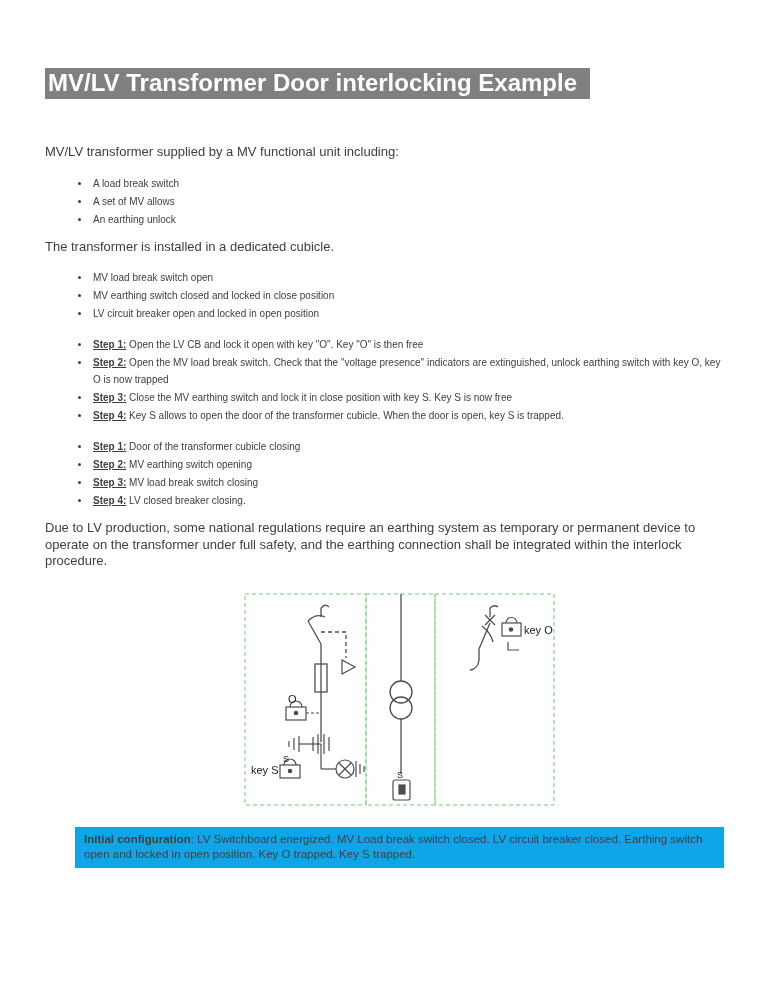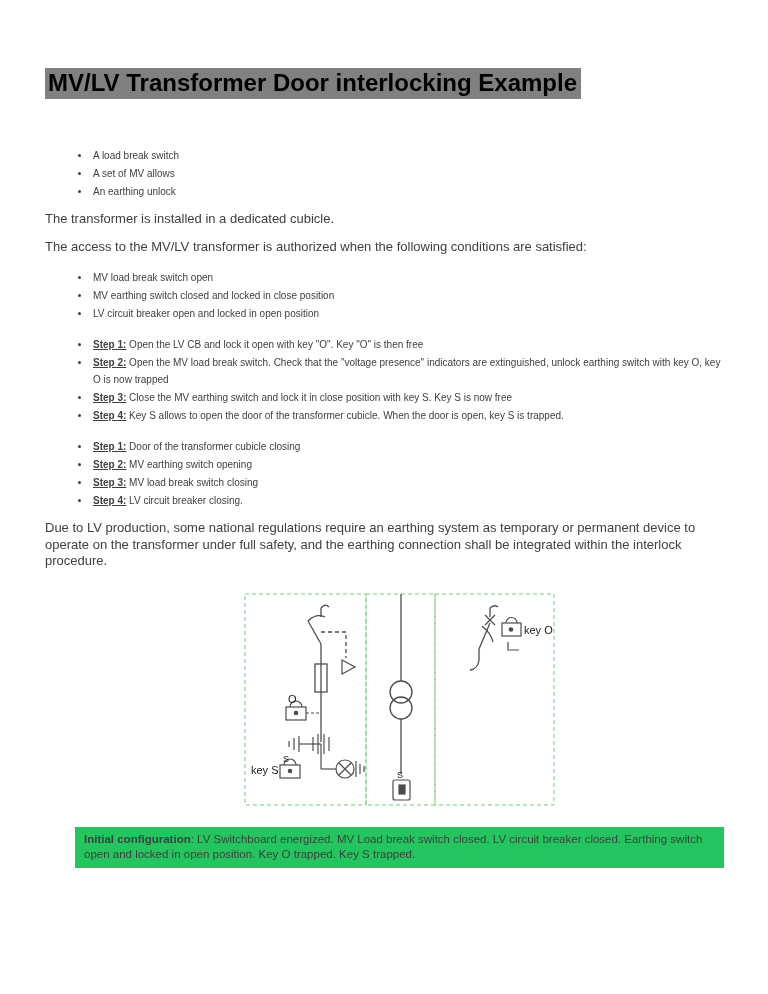--- a/index.html
+++ b/index.html
@@ -8,25 +8,25 @@
     width: 768px; height: 994px;
     background: #ffffff;
     font-family: "Liberation Sans", sans-serif;
     color: #404040;
   }
   .page { padding: 68px 44px 20px 45px; }
 
   h1.title {
     display: inline-block;
     margin: 0 16px 34px 0;
-    padding: 2px 4px 3px 3px;
+    padding: 2px 13px 3px 3px;
     font-size: 24px;
     line-height: 26px;
     font-weight: bold;
-    color: #000000;
+    color: #ffffff;
     background: #808080;
   }
 
   p.body-para {
     margin: 11px 0;
     font-size: 13px;
     line-height: 16.5px;
   }
 
   ul.bullets {
@@ -51,66 +51,66 @@
     font-family: "Liberation Sans", sans-serif;
     font-size: 11px;
     fill: #1a1a1a;
     stroke: none;
   }
   .diagram text.small { font-size: 9px; }
 
   p.caption {
     margin: 16px 0 0 30px;
     width: 649px;
-    background: #22c55e;
+    background: #0ea5e9;
     padding: 5px 9px 6px 9px;
     font-size: 11.5px;
     line-height: 15px;
     color: #404040;
   }
   p.caption strong { font-weight: bold; }
 </style>
 </head>
 <body>
 
 <div class="page">
 
   <h1 class="title">MV/LV Transformer Door interlocking Example</h1>
 
+  <p class="body-para">MV/LV transformer supplied by a MV functional unit including:</p>
 
   <ul class="bullets">
     <li>A load break switch</li>
     <li>A set of MV allows</li>
     <li>An earthing unlock</li>
   </ul>
 
   <p class="body-para">The transformer is installed in a dedicated cubicle.</p>
 
-  <p class="body-para">The access to the MV/LV transformer is authorized when the following conditions are satisfied:</p>
 
   <ul class="bullets">
     <li>MV load break switch open</li>
     <li>MV earthing switch closed and locked in close position</li>
     <li>LV circuit breaker open and locked in open position</li>
   </ul>
 
 
   <ul class="bullets">
     <li><strong>Step 1:</strong><span> Open the LV CB and lock it open with key "O". Key "O" is then free</span></li>
     <li><strong>Step 2:</strong><span> Open the MV load break switch. Check that the "voltage presence" indicators are extinguished, unlock earthing switch with key O, key O is now trapped</span></li>
     <li><strong>Step 3:</strong><span> Close the MV earthing switch and lock it in close position with key S. Key S is now free</span></li>
     <li><strong>Step 4:</strong><span> Key S allows to open the door of the transformer cubicle. When the door is open, key S is trapped.</span></li>
   </ul>
 
 
   <ul class="bullets">
     <li><strong>Step 1:</strong><span> Door of the transformer cubicle closing</span></li>
     <li><strong>Step 2:</strong><span> MV earthing switch opening</span></li>
     <li><strong>Step 3:</strong><span> MV load break switch closing</span></li>
-    <li><strong>Step 4:</strong><span> LV circuit breaker closing.</span></li>
+    <li><strong>Step 4:</strong><span> LV closed breaker closing.</span></li>
   </ul>
 
   <p class="body-para">Due to LV production, some national regulations require an earthing system as temporary or permanent device to operate on the transformer under full safety, and the earthing connection shall be integrated within the interlock procedure.</p>
 
   <div class="diagram">
     <svg width="314" height="219" viewBox="0 0 314 219">
 
       <g fill="none" stroke="#6fcf6f" stroke-width="1" stroke-dasharray="4 3">
         <rect x="2" y="2" width="121" height="211"></rect>
         <rect x="123" y="2" width="69" height="211"></rect>

